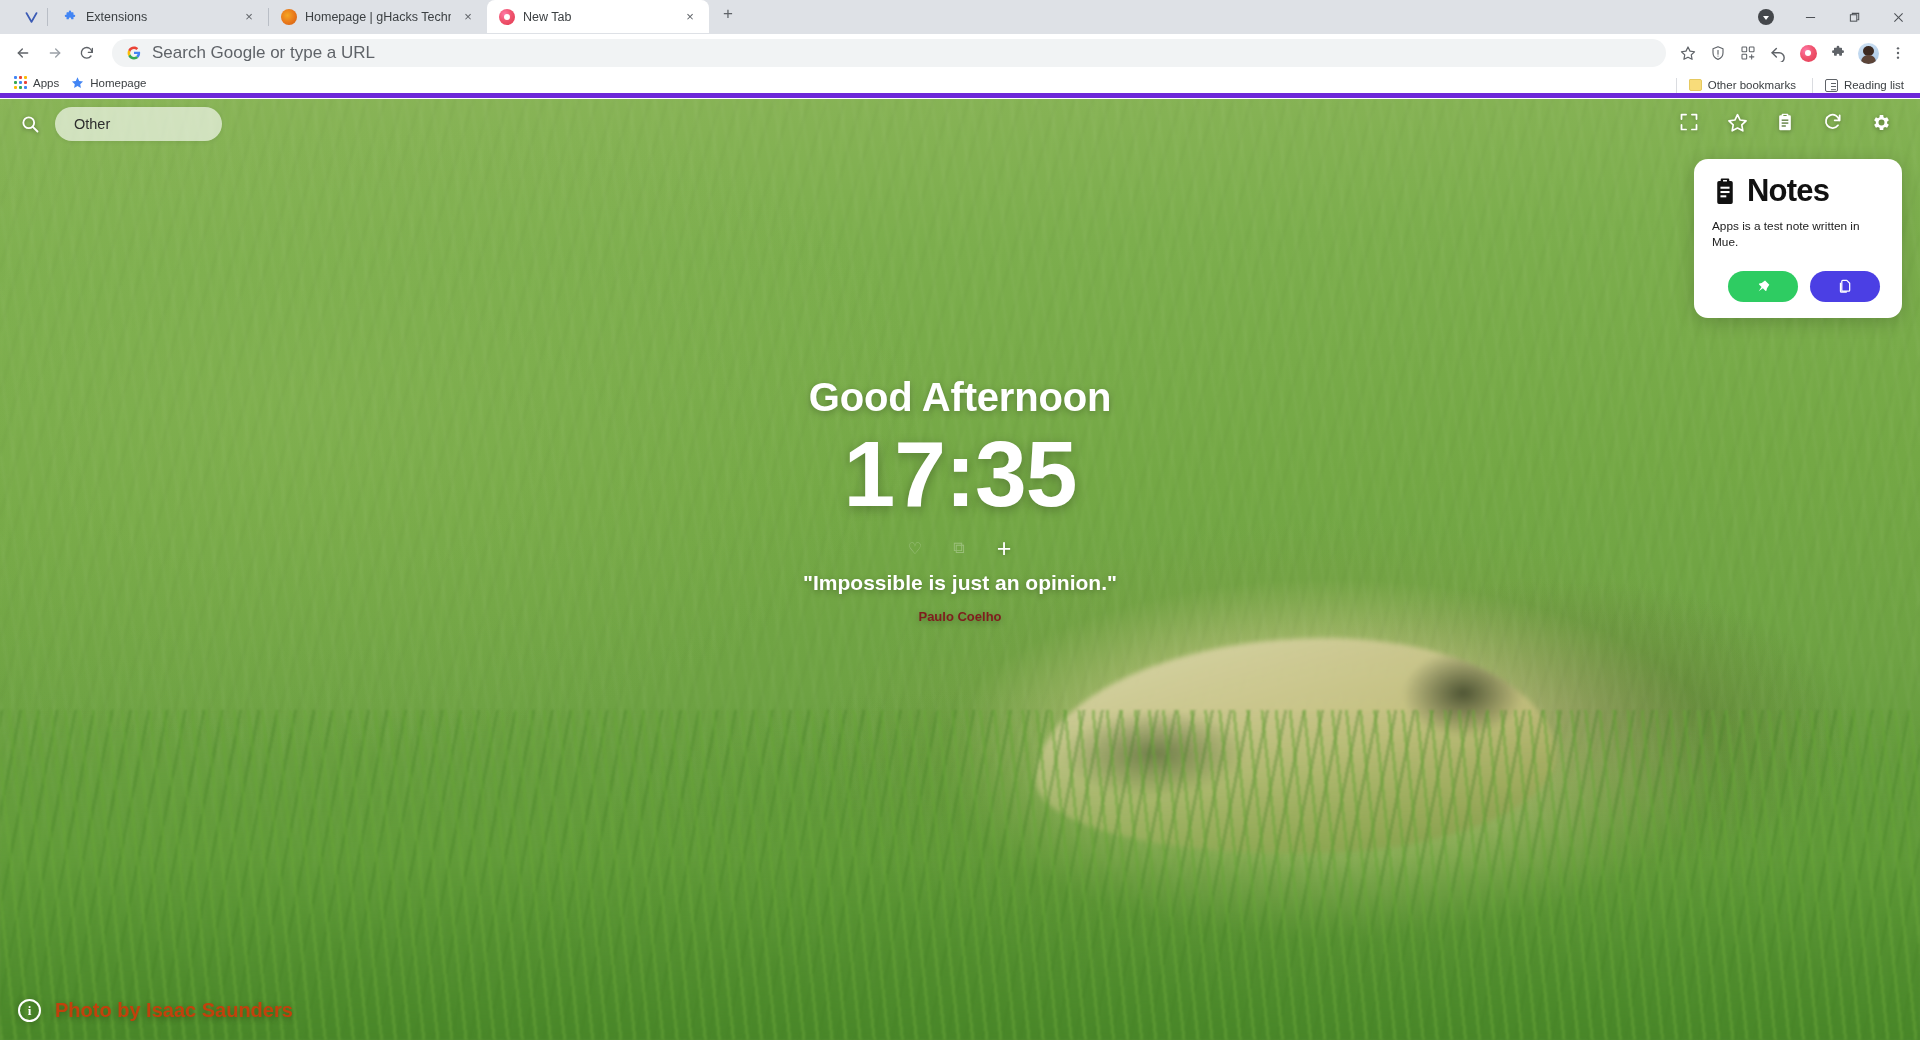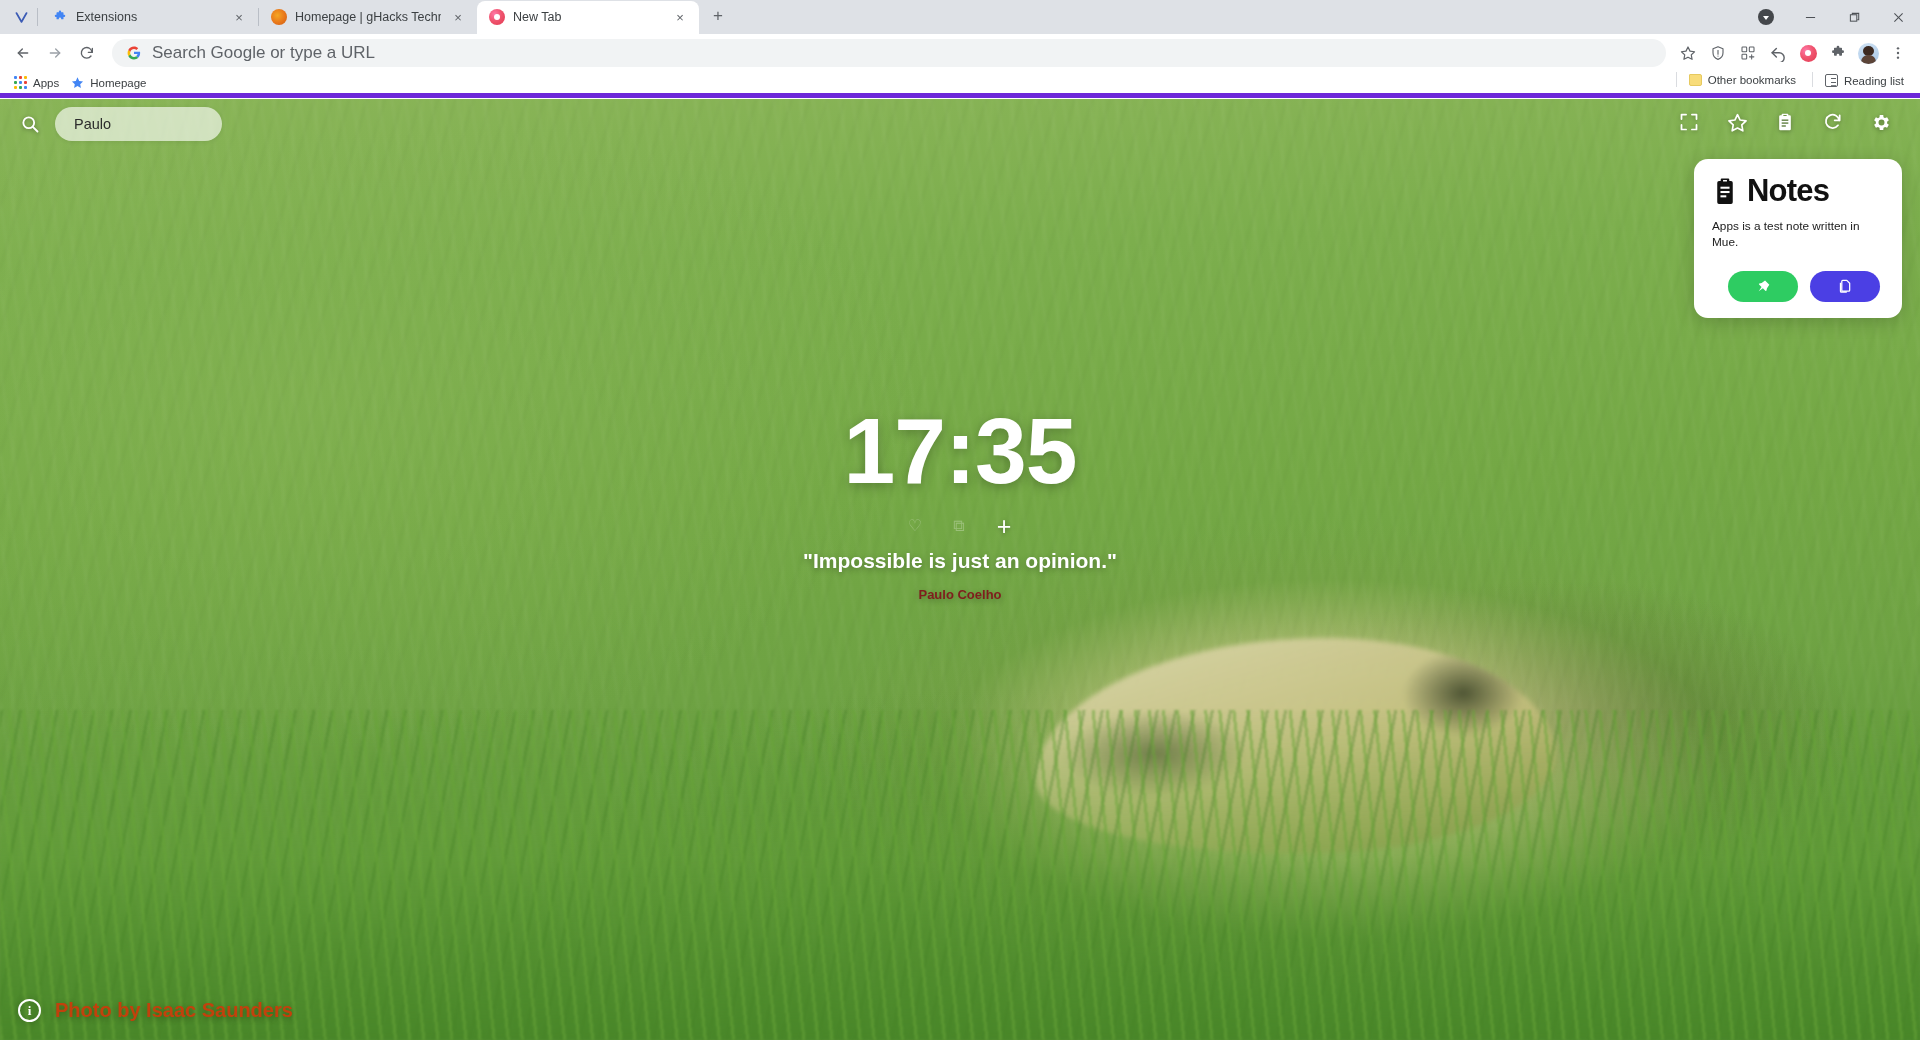--- a/index.html
+++ b/index.html
@@ -10,22 +10,22 @@
     background: #ffffff;
   }
 
   
   .browser { width: 1920px; height: 1040px; position: relative; }
 
   .tabstrip {
     height: 34px;
     background: #dee1e6;
     display: flex;
-    align-items: center;
-    padding-left: 6px;
+    align-items: flex-start;
+    padding-left: 16px;
     position: relative;
   }
   .brand-v {
     width: 30px; height: 34px;
     display: flex; align-items: center; justify-content: center;
     font-size: 15px; font-weight: 700; color: #3b5bb5;
     letter-spacing: -1px;
   }
   .tabstrip-sep {
     width: 1px; height: 18px; background: #b9bec6;
@@ -192,21 +192,21 @@
     white-space: nowrap;
   }
   .apps-grid {
     width: 13px; height: 13px;
     display: grid; grid-template-columns: repeat(3,1fr);
     grid-template-rows: repeat(3,1fr); gap: 1.5px;
   }
   .apps-grid i { display: block; border-radius: 1px; }
   .bm-right {
     position: absolute; right: 8px; top: 0; height: 26px;
-    display: flex; align-items: flex-start; gap: 2px;
+    display: flex; align-items: center; gap: 2px;
   }
   .bm-vsep { width: 1px; height: 15px; background: #dadce0; margin: 0 6px; }
   .folder-ico {
     width: 13px; height: 12px; border-radius: 1px 2px 2px 2px;
     background: #f8dc7a; border: 1px solid #e6c95f;
   }
   .rl-ico {
     width: 13px; height: 13px; border: 1.4px solid #5f6368;
     border-radius: 2px; position: relative;
   }
@@ -580,21 +580,21 @@
     <div class="bg-grass-front"></div>
 
     <div class="mue-search-row">
       <div class="mue-search-ico">
         <svg width="20" height="20" viewBox="0 0 24 24" fill="none" stroke="#ffffff" stroke-width="2.2" stroke-linecap="round">
             <circle cx="10.5" cy="10.5" r="6.5"></circle>
             <line x1="15.4" y1="15.4" x2="21" y2="21"></line>
           </svg>
       </div>
       <div class="mue-search-box">
-        <span>Paulo</span>
+        <span>Other</span>
       </div>
     </div>
 
     <div class="mue-tools">
       <div class="mue-tool">
         <svg width="20" height="20" viewBox="0 0 24 24" fill="none" stroke="#ffffff" stroke-width="2.1" stroke-linecap="round" stroke-linejoin="round">
             <polyline points="3 8.5 3 3 8.5 3"></polyline>
             <polyline points="15.5 3 21 3 21 8.5"></polyline>
             <polyline points="21 15.5 21 21 15.5 21"></polyline>
             <polyline points="8.5 21 3 21 3 15.5"></polyline>
@@ -648,20 +648,21 @@
         <button class="notes-btn copy">
           <svg width="16" height="16" viewBox="0 0 24 24" fill="none" stroke="#ffffff" stroke-width="1.9" stroke-linejoin="round">
             <path d="M8.5 3.5h6.2L19 7.8v10.7a1.3 1.3 0 0 1-1.3 1.3H8.5a1.3 1.3 0 0 1-1.3-1.3V4.8a1.3 1.3 0 0 1 1.3-1.3z"></path>
             <path d="M5.2 7v12.7A1.3 1.3 0 0 0 6.5 21h8.2"></path>
           </svg>
         </button>
       </div>
     </div>
 
     <div class="centre">
+      <div class="greeting">Good Afternoon</div>
       <div class="clock">17:35</div>
       <div class="quote-actions">
         <span class="qa-ghost">♡</span>
         <span class="qa-ghost">⧉</span>
         <span class="qa-plus">+</span>
       </div>
       <div class="quote">"Impossible is just an opinion."</div>
       <div class="quote-author">Paulo Coelho</div>
     </div>
 

